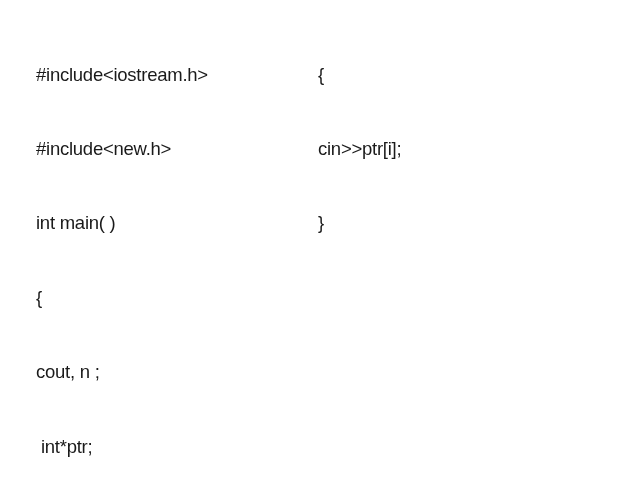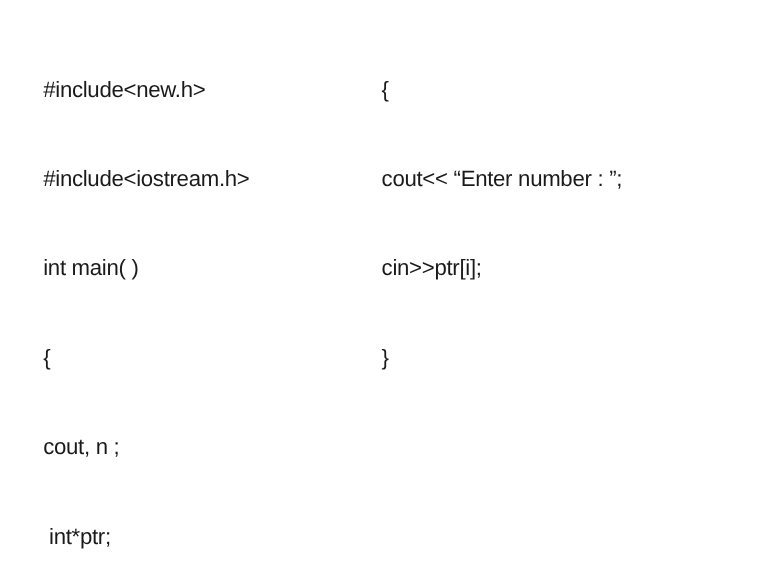--- a/index.html
+++ b/index.html
@@ -38,41 +38,40 @@
       white-space: pre;
       min-height: 24.8px;
     }
   </style>
 </head>
 <body>
 
 <div class="slide">
 
   <div class="code-col col-left">
+    <div class="code-line">#include&lt;iostream.h&gt;</div>
     <div class="code-line">#include&lt;new.h&gt;</div>
-    <div class="code-line">#include&lt;iostream.h&gt;</div>
     <div class="code-line">int main( )</div>
     <div class="code-line">{</div>
     <div class="code-line">cout, n ;</div>
     <div class="code-line"> int*ptr;</div>
     
     
     
     
     
     
     
     
     
     
   </div>
 
   <div class="code-col col-right">
     <div class="code-line">{</div>
-    <div class="code-line">cout&lt;&lt; “Enter number : ”;</div>
     <div class="code-line">cin&gt;&gt;ptr[i];</div>
     <div class="code-line">}</div>
     
     
     
   </div>
 
 </div>
 
 </body></html>

